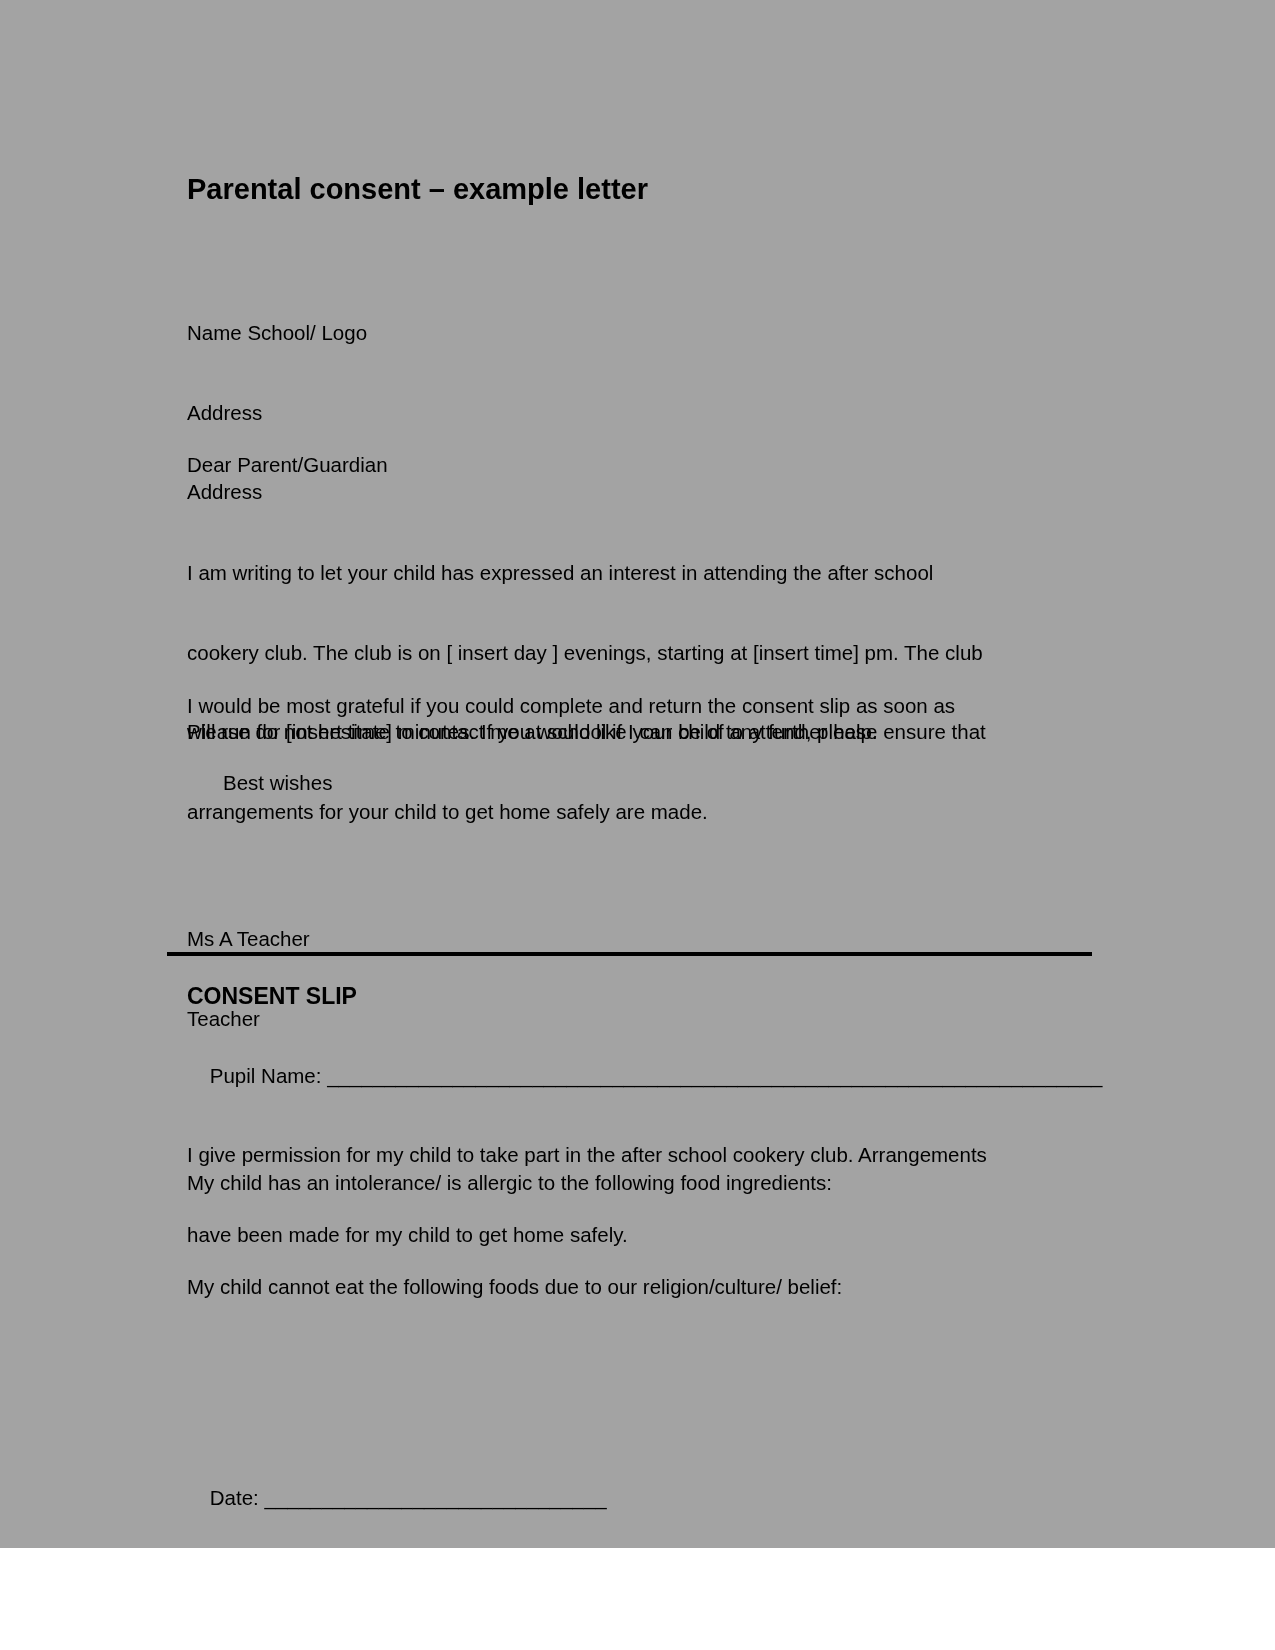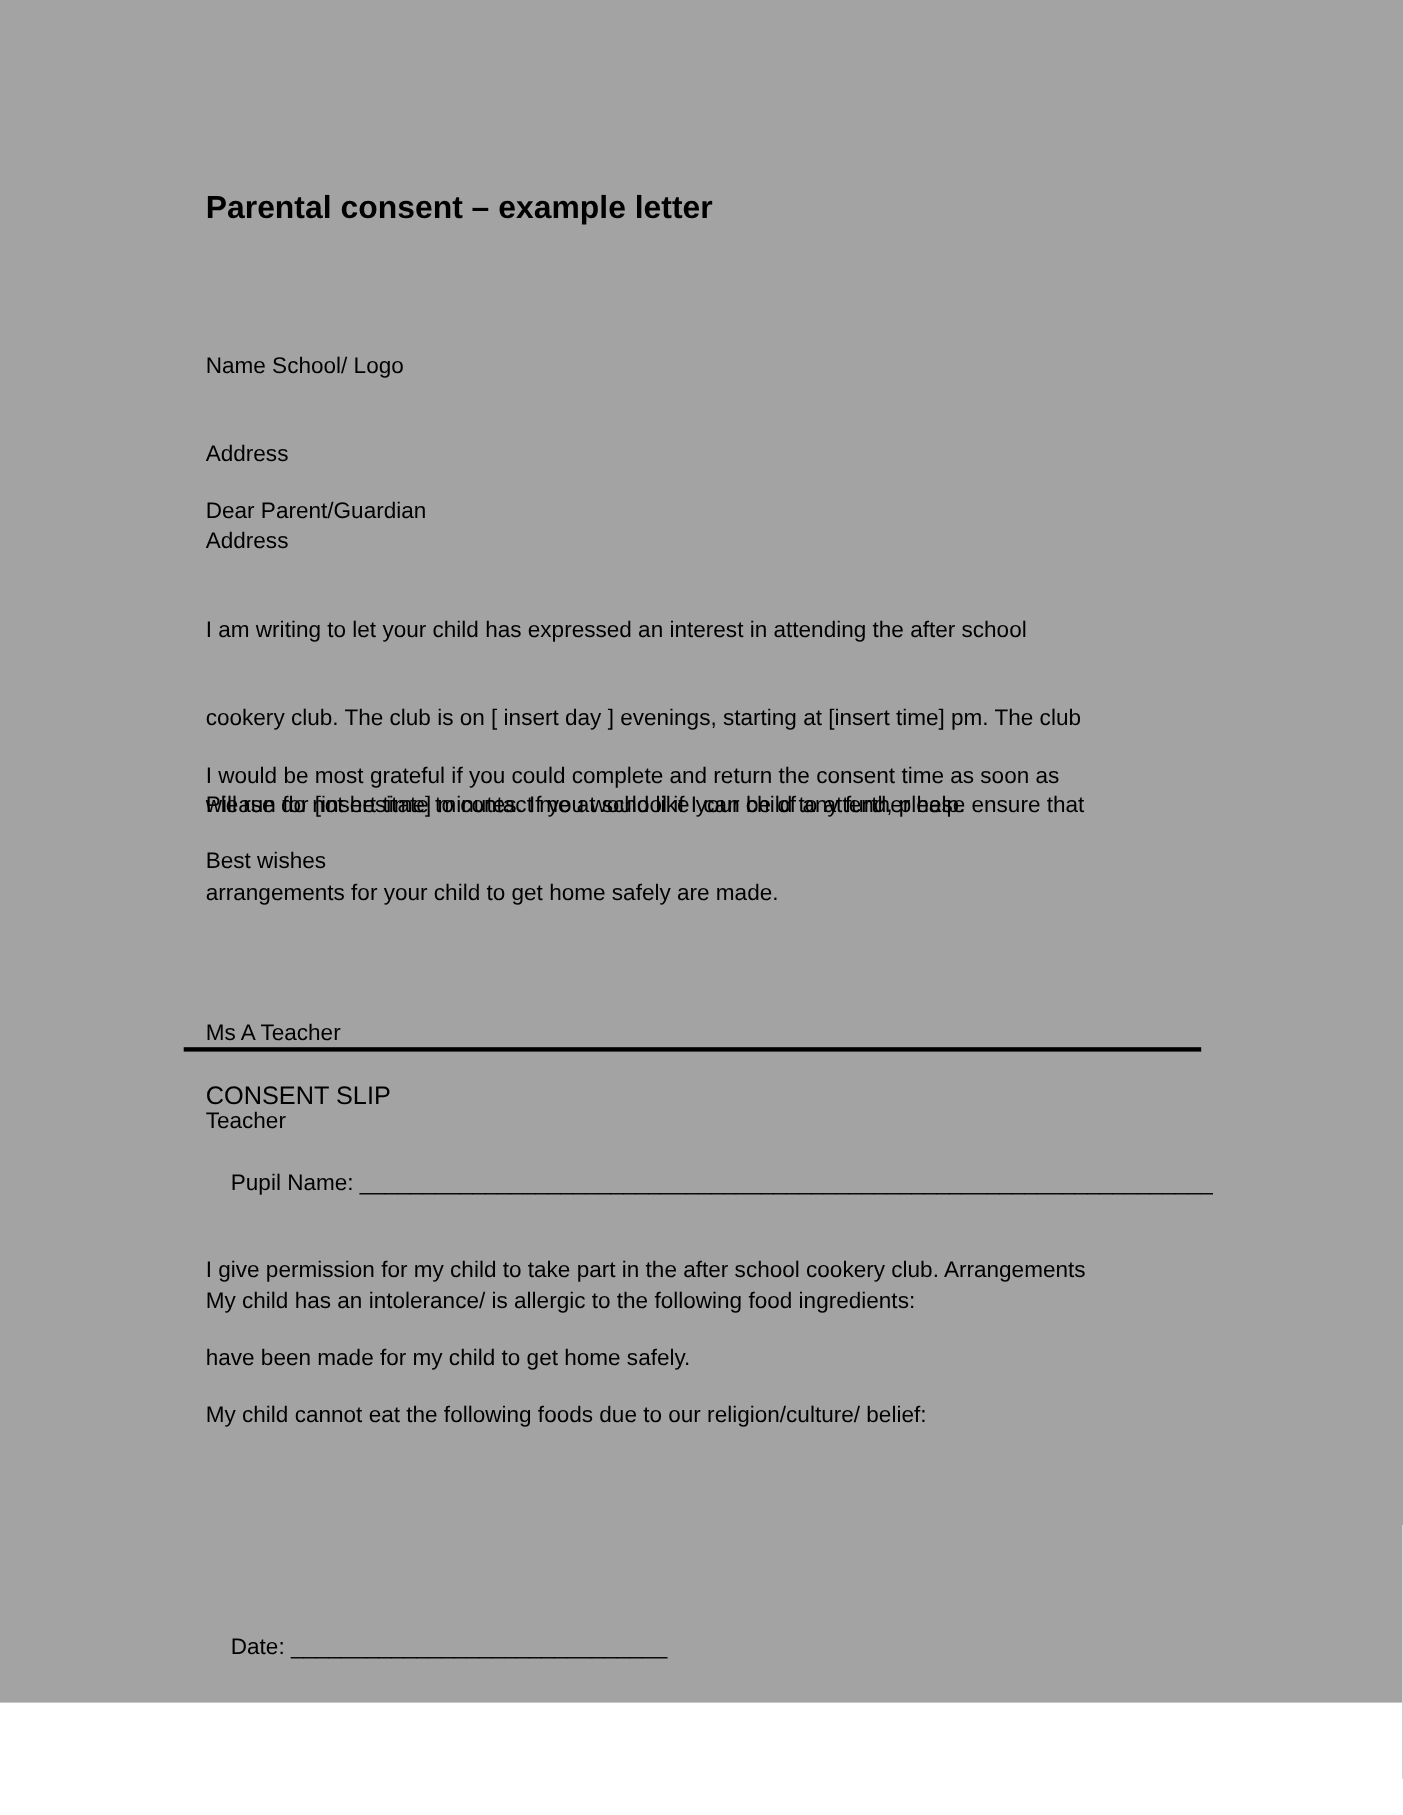--- a/index.html
+++ b/index.html
@@ -23,21 +23,21 @@
     line-height: 26.5px;
   }
   .title-text {
     font-size: 29px;
     line-height: 34px;
     font-weight: 700;
   }
   .slip-heading-text {
     font-size: 23px;
     line-height: 27px;
-    font-weight: 400;
+    font-weight: 700;
   }
   .divider {
     position: absolute;
     left: 167px;
     top: 952px;
     width: 925px;
     height: 4px;
     background: #000000;
   }
   .line { white-space: pre; }
@@ -58,26 +58,26 @@
   <div class="t body-text" style="top:452px;text-align:center;">Dear Parent/Guardian</div>
 
   <div class="t body-text" style="top:507px;">
     <div class="line">I am writing to let your child has expressed an interest in attending the after school</div>
     <div class="line">cookery club. The club is on [ insert day ] evenings, starting at [insert time] pm. The club</div>
     <div class="line">will run for [insert time] minutes. If you would like your child to attend, please ensure that</div>
     <div class="line">arrangements for your child to get home safely are made.</div>
   </div>
 
   <div class="t body-text" style="top:640px;">
-    <div class="line">I would be most grateful if you could complete and return the consent time as soon as</div>
+    <div class="line">I would be most grateful if you could complete and return the consent slip as soon as</div>
   </div>
 
   <div class="t body-text" style="top:719px;">Please do not hesitate to contact me at school if I can be of any further help.</div>
 
-  <div class="t body-text" style="top:770px;">Best wishes</div>
+  <div class="t body-text" style="top:770px;margin-left:36px;">Best wishes</div>
 
   <div class="t body-text" style="top:873px;">
     <div class="line">Ms A Teacher</div>
     <div class="line">Teacher</div>
   </div>
 
   <div class="divider"></div>
 
   <div class="t slip-heading-text" style="top:983px;">CONSENT SLIP</div>
 

